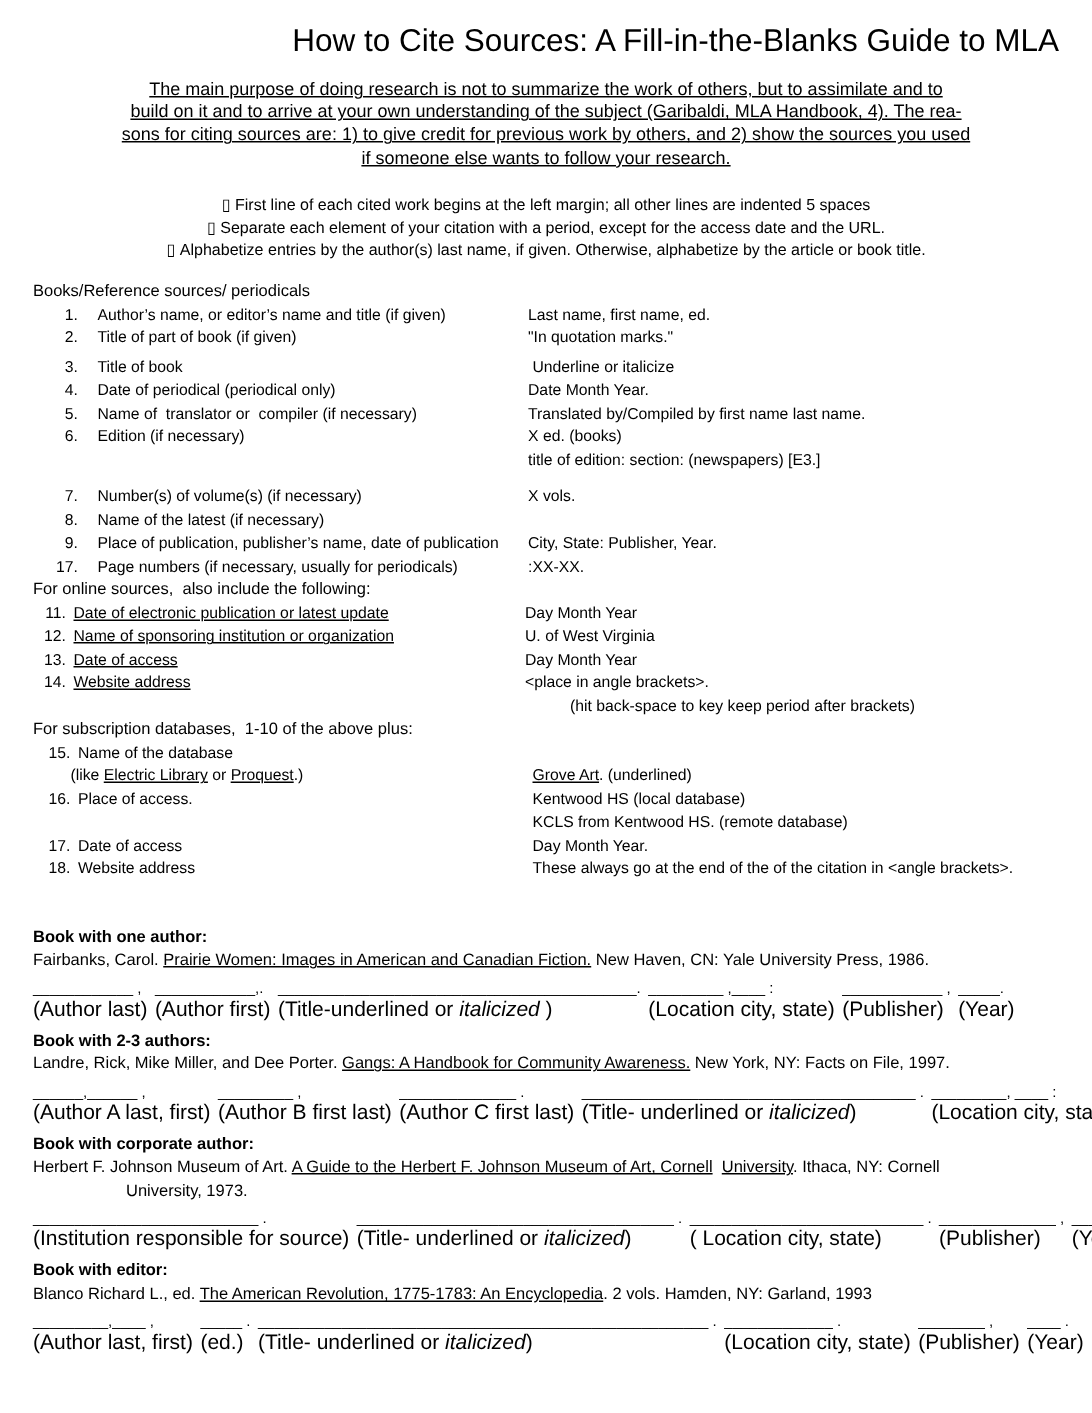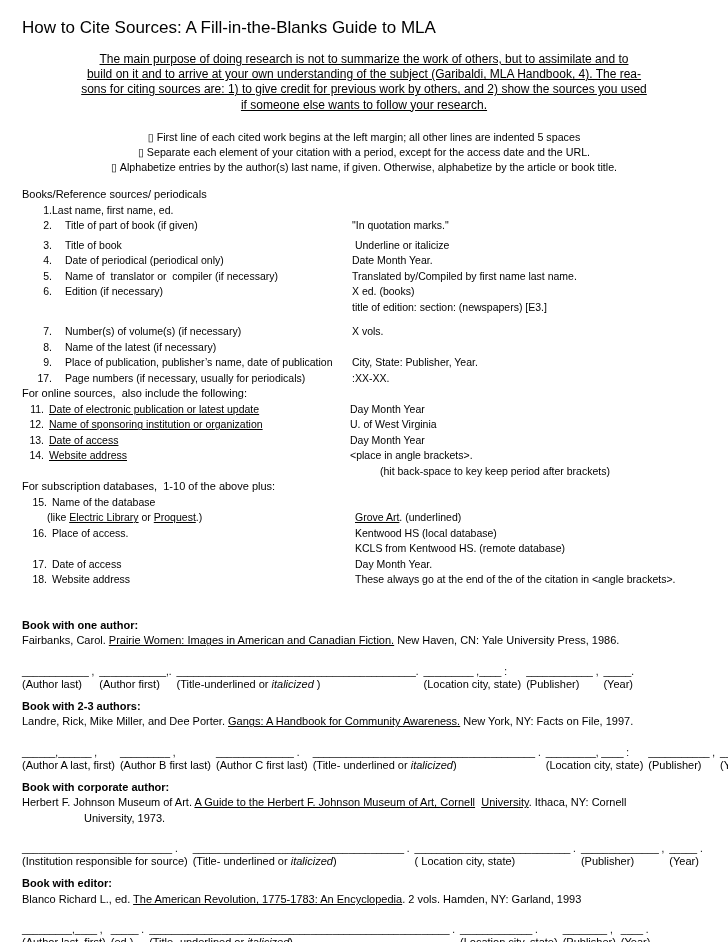--- a/index.html
+++ b/index.html
@@ -1,19 +1,19 @@
 <!DOCTYPE html>
 <html><head>
 <meta charset="utf-8">
 <style>
   html,body{margin:0;padding:0;background:#fff;}
   body{width:728px;height:942px;overflow:hidden;color:#000;
        font-family:"Liberation Sans",sans-serif;-webkit-font-smoothing:antialiased;}
   .page{padding:16px 22px 0 22px;}
-  .title{text-align:left;font-size:17px;line-height:20px;margin:2px 0 14px 0;}
+  .title{text-align:right;font-size:21px;line-height:20px;margin:2px 0 14px 0;}
   .intro{ text-align:center;font-size:12px;line-height:15.2px;text-decoration:underline;}
   .bullets{text-align:center;font-size:10.7px;line-height:15.2px;margin-top:17px;}
   .bullet-glyph{margin-right:3px;}
   .sec-h{font-weight:normal;font-size:11px;line-height:15.5px;white-space:pre;}
   .books-h{margin-top:12px;}
   .row{display:flex;font-size:10.5px;line-height:15.5px;}
   .num1{flex:0 0 30px;text-align:right;white-space:pre;}
   .lt1{flex:0 0 287px;margin-left:13px;white-space:pre;}
   .num2{flex:0 0 22px;text-align:right;white-space:pre;}
   .lt2{flex:0 0 301px;margin-left:5px;white-space:pre;text-decoration:underline;}
@@ -23,24 +23,24 @@
   .rt{flex:1;white-space:pre;}
   .rt-ind{padding-left:30px;}
   .gap4{margin-top:4px;}
   .gap9{margin-top:9px;}
   .ul{text-decoration:underline;}
   .ex{margin-top:10px;}
   .ex1{margin-top:30px;}
   .ex-h{font-weight:bold;font-size:11px;line-height:15.5px;}
   .cit{font-size:11px;line-height:15.5px;white-space:pre-wrap;}
   .cit-l2{margin-left:62px;}
-  .blanks{display:flex;margin-top:16px;}
+  .blanks{display:flex;margin-top:4px;}
   .seg{margin-right:5px;}
   .blank{font-size:10px;line-height:13px;white-space:pre;}
-  .lbl{font-size:11px;line-height:10px;white-space:pre;color:#000;margin-top:1px;}
+  .lbl{font-size:14px;line-height:10px;white-space:pre;color:#000;margin-top:1px;}
   .lbl i{font-style:italic;}
 </style>
 </head>
 <body>
 
 <div class="page">
 
   <div class="title">How to Cite Sources: A Fill-in-the-Blanks Guide to MLA</div>
 
   <div class="intro">
@@ -53,20 +53,21 @@
   <div class="bullets">
     <div><span class="bullet-glyph">▯</span><span>First line of each cited work begins at the left margin; all other lines are indented 5 spaces</span></div>
     <div><span class="bullet-glyph">▯</span><span>Separate each element of your citation with a period, except for the access date and the URL.</span></div>
     <div><span class="bullet-glyph">▯</span><span>Alphabetize entries by the author(s) last name, if given. Otherwise, alphabetize by the article or book title.</span></div>
   </div>
 
   <div class="sec-h books-h">Books/Reference sources/ periodicals</div>
 
   <div class="row">
       <span class="num1">1.</span>
+      <span class="lt1">Author’s name, or editor’s name and title (if given)</span>
       <span class="rt">Last name, first name, ed.</span>
     </div>
   <div class="row">
       <span class="num1">2.</span>
       <span class="lt1">Title of part of book (if given)</span>
       <span class="rt">"In quotation marks."</span>
     </div>
   <div class="row gap4">
       <span class="num1">3.</span>
       <span class="lt1">Title of book</span>

